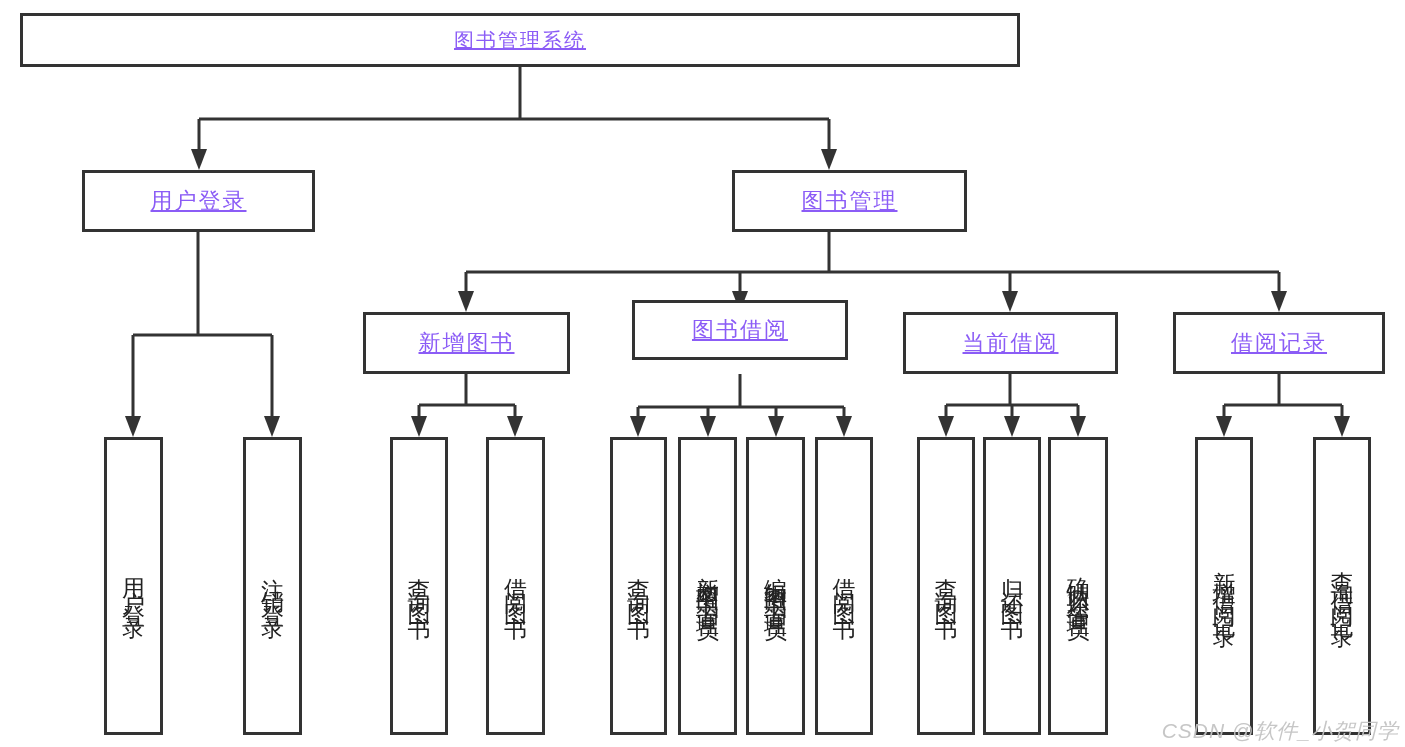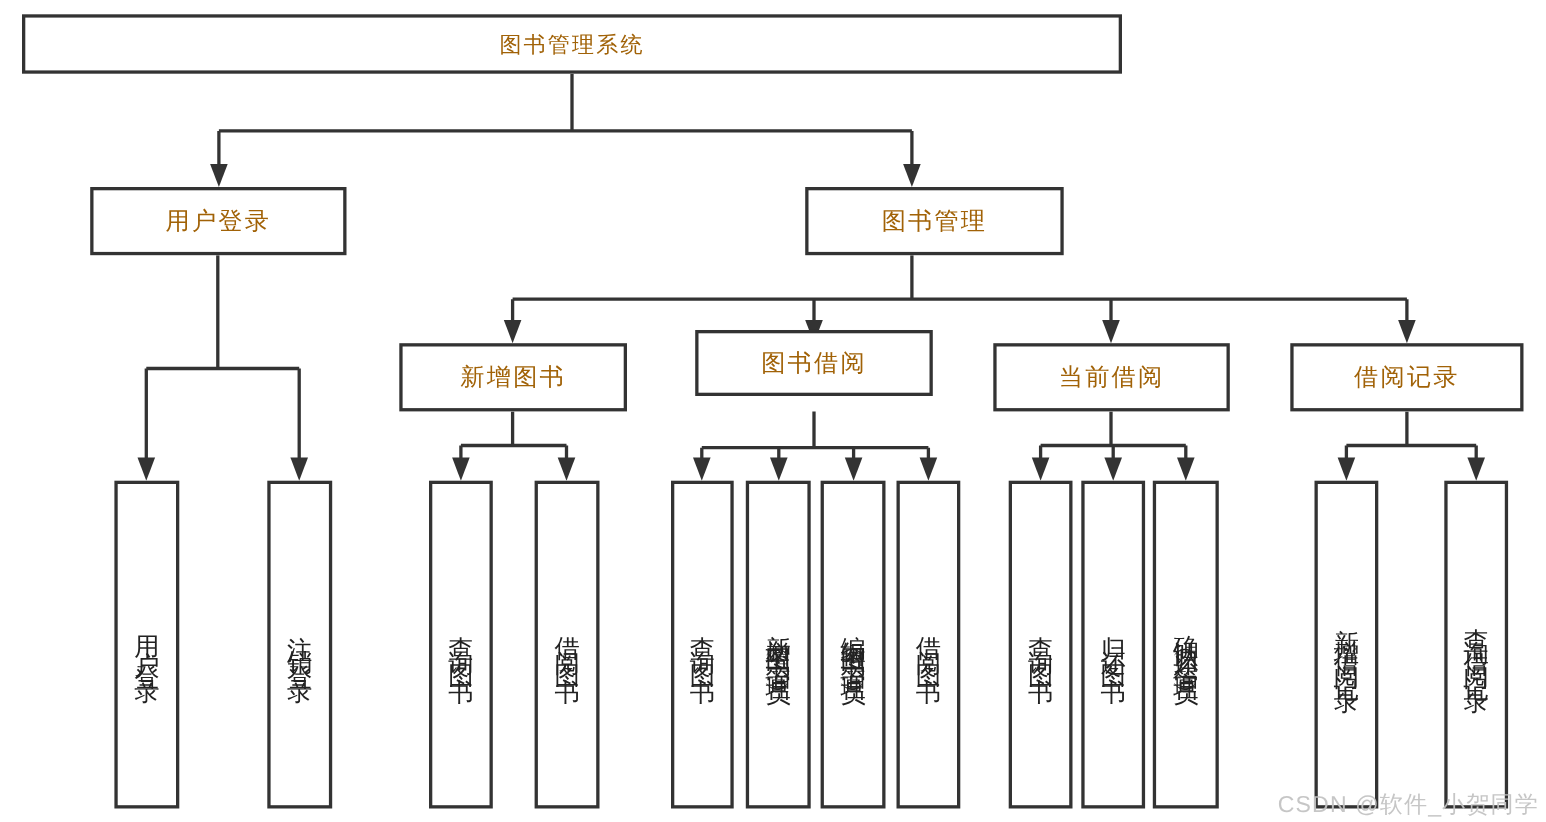--- a/index.html
+++ b/index.html
@@ -27,23 +27,24 @@
     position: absolute;
     background: #ffffff;
     border: 3px solid #333333;
     box-sizing: border-box;
     display: flex;
     align-items: center;
     justify-content: center;
   }
   .hlabel {
     font-size: 22px;
-    color: #a16207;
+    color: #8b5cf6;
     letter-spacing: 2px;
     white-space: nowrap;
+    text-decoration: underline;
   }
   .hlabel.title {
     font-size: 20px;
   }
   .vlabel {
     writing-mode: vertical-rl;
     text-orientation: mixed;
     font-size: 23px;
     color: #222222;
     letter-spacing: 13px;
@@ -77,20 +78,21 @@
 
   .watermark {
     position: absolute;
     right: 6px;
     bottom: 2px;
     font-size: 21px;
     color: rgba(195, 195, 195, 0.95);
     letter-spacing: 1px;
     z-index: 10;
     white-space: nowrap;
+    font-style: italic;
   }
 </style>
 </head>
 <body>
 
 <div class="stage">
 
   <svg class="connectors" viewBox="0 0 1405 747" xmlns="http://www.w3.org/2000/svg">
     <g stroke="#333333" stroke-width="3" fill="none">
 

